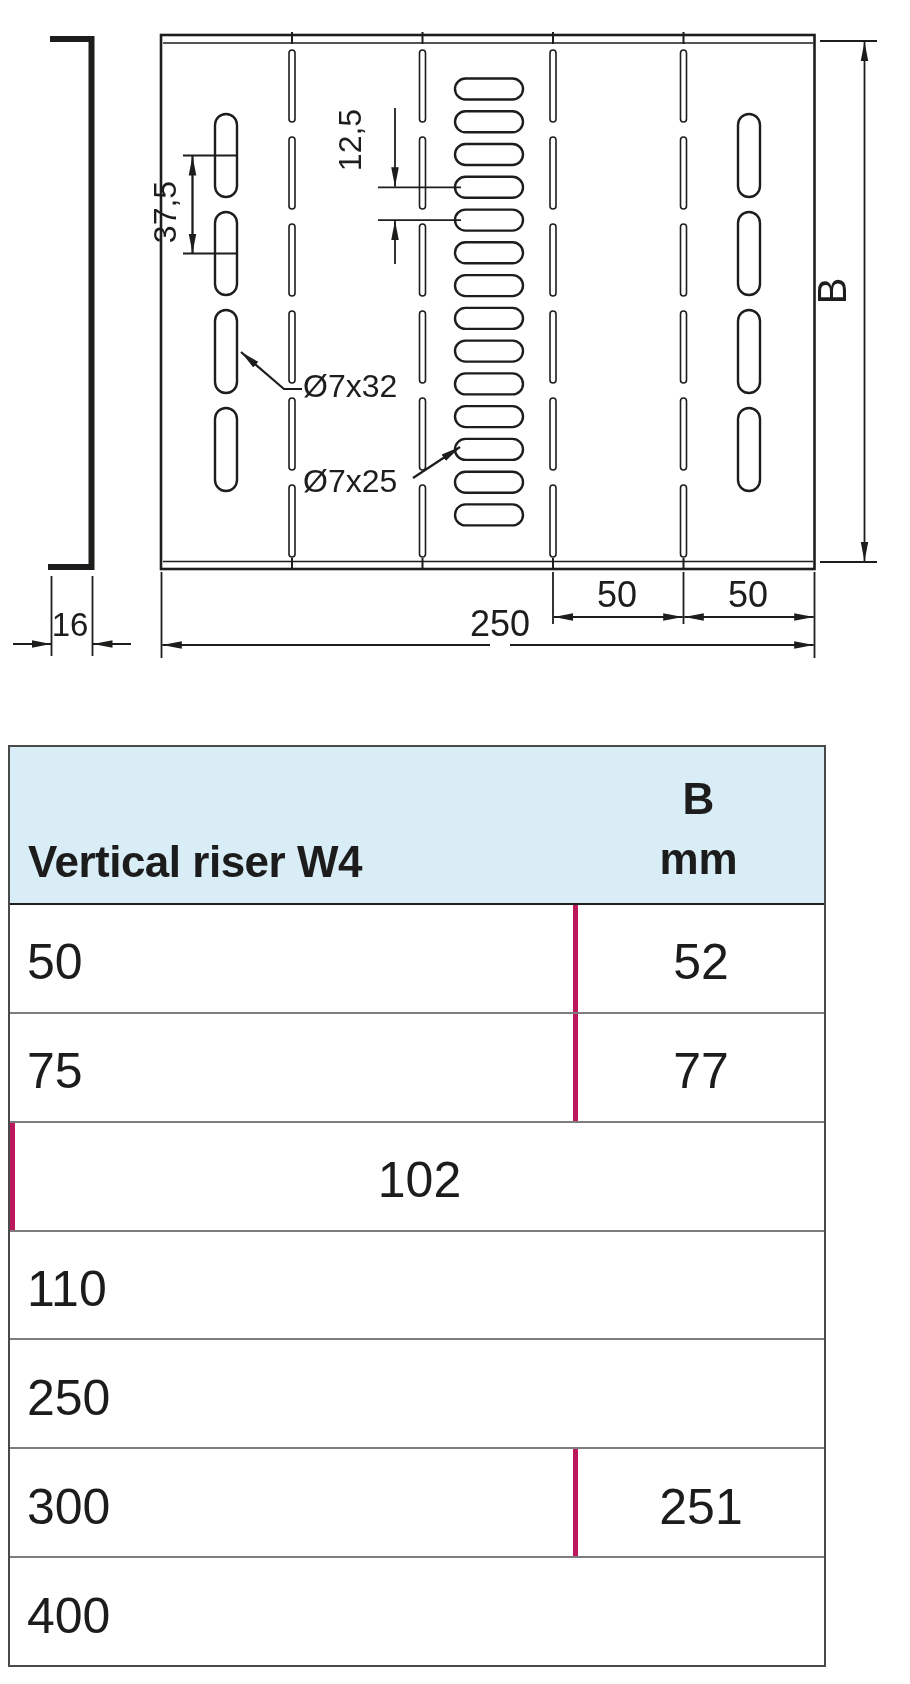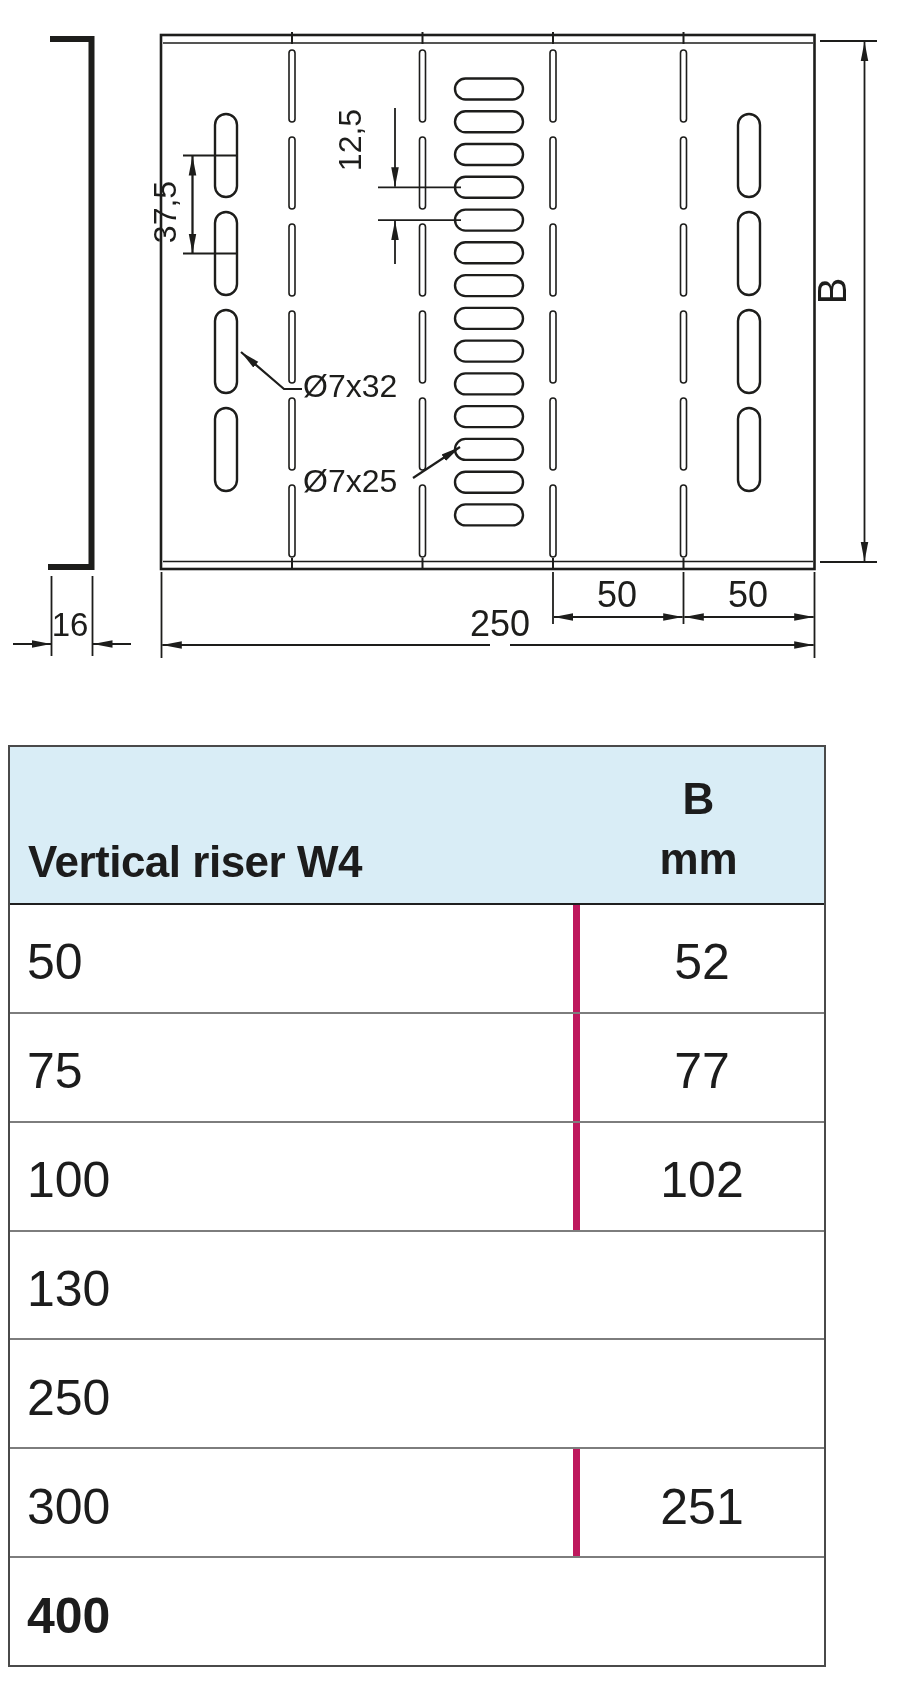--- a/index.html
+++ b/index.html
@@ -10,25 +10,25 @@
 
   .spec-table{position:absolute;left:8px;top:745px;width:818px;height:922px;
               box-sizing:border-box;border:2px solid #4a4a4a;background:#fff;}
   .thead{display:flex;height:156px;background:#d9edf6;border-bottom:2px solid #1f1f1f;box-sizing:content-box;}
   .thead .c1{width:563px;display:flex;align-items:flex-end;padding:0 0 16px 18px;box-sizing:border-box;
              font-weight:bold;font-size:44px;letter-spacing:-0.5px;}
   .thead .c2{flex:1;display:flex;flex-direction:column;justify-content:flex-end;align-items:center;
              padding-bottom:14px;font-weight:bold;font-size:44px;line-height:60px;}
   .tbody{display:flex;flex-direction:column;height:760px;}
   .trow{flex:1;display:flex;border-bottom:2px solid #7d7d7d;}
-  .trow:last-child{border-bottom:none;font-weight:bold;}
+  .trow:last-child{border-bottom:none;}
   .trow .c1{width:563px;display:flex;align-items:center;padding:8px 0 0 17px;box-sizing:border-box;
             font-size:50px;}
   .trow .c2{flex:1;display:flex;align-items:center;justify-content:center;padding-top:8px;
-            font-size:50px;border-left:7px solid #be185d;}
+            font-size:50px;border-left:5px solid #be185d;}
 </style>
 </head>
 <body>
 
 <div class="page">
 
   <svg class="drawing" width="910" height="700" viewBox="0 0 910 700">
     <defs>
       <marker id="arw" viewBox="0 0 20 10" refX="19.5" refY="5" markerWidth="20" markerHeight="10" orient="auto" markerUnits="userSpaceOnUse">
         <path d="M0 1.2 L19.5 5 L0 8.8 Z" fill="#1d1d1b"></path>
@@ -193,25 +193,24 @@
     <div class="tbody">
       <div class="trow">
         <div class="c1">50</div>
         <div class="c2">52</div>
       </div>
       <div class="trow">
         <div class="c1">75</div>
         <div class="c2">77</div>
       </div>
       <div class="trow">
-        <div class="c1">100</div>
         <div class="c2">102</div>
       </div>
       <div class="trow">
-        <div class="c1">130</div>
+        <div class="c1">110</div>
       </div>
       <div class="trow">
         <div class="c1">250</div>
       </div>
       <div class="trow">
         <div class="c1">300</div>
         <div class="c2">251</div>
       </div>
       <div class="trow">
         <div class="c1">400</div>

